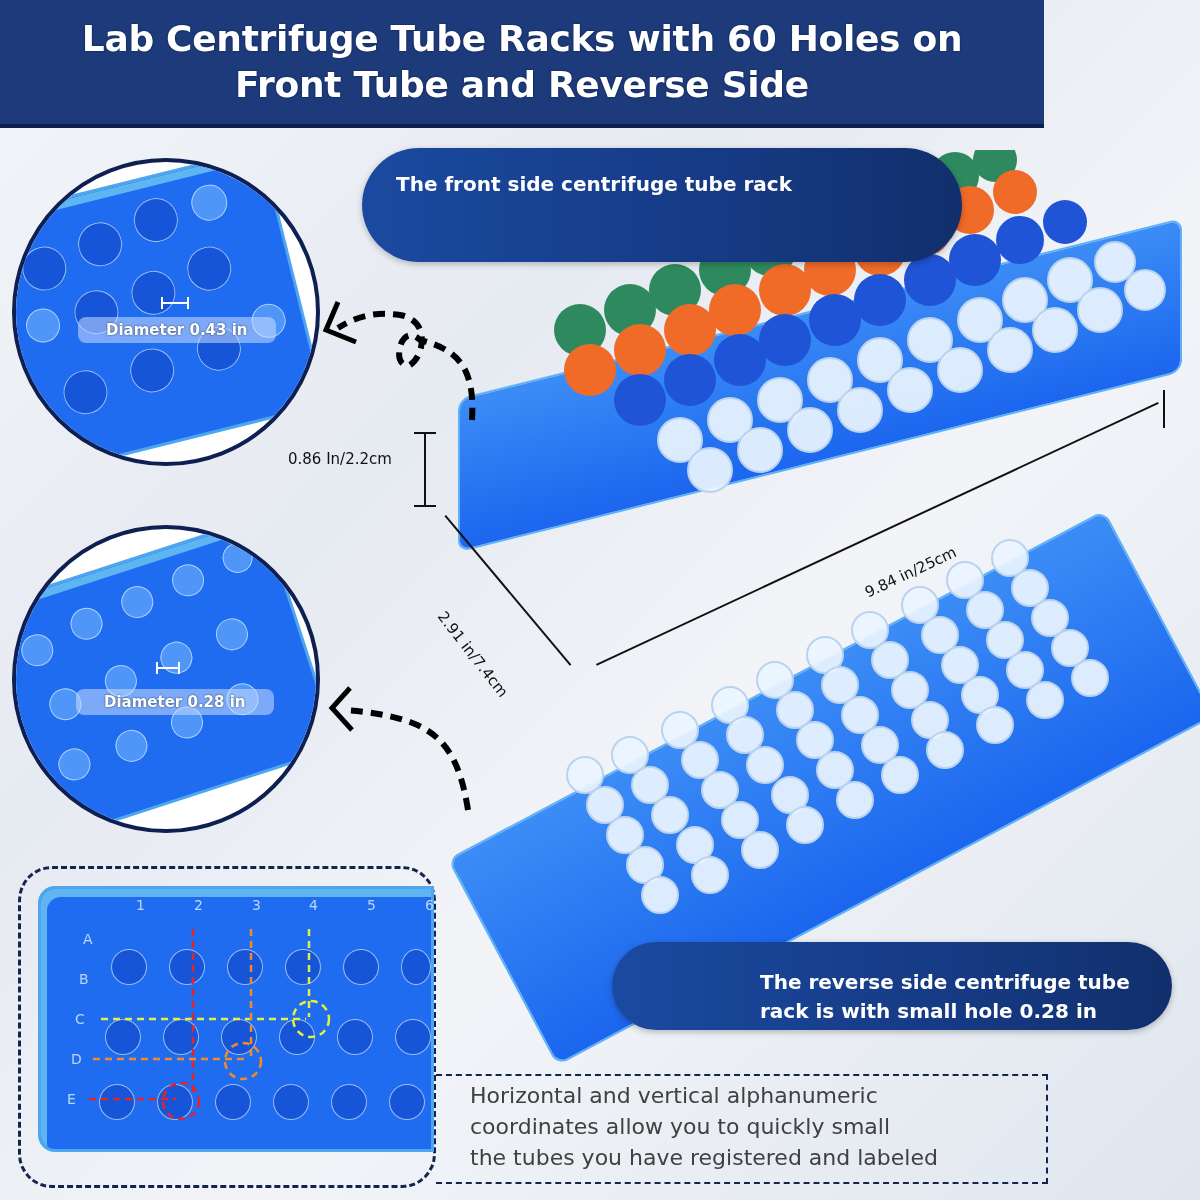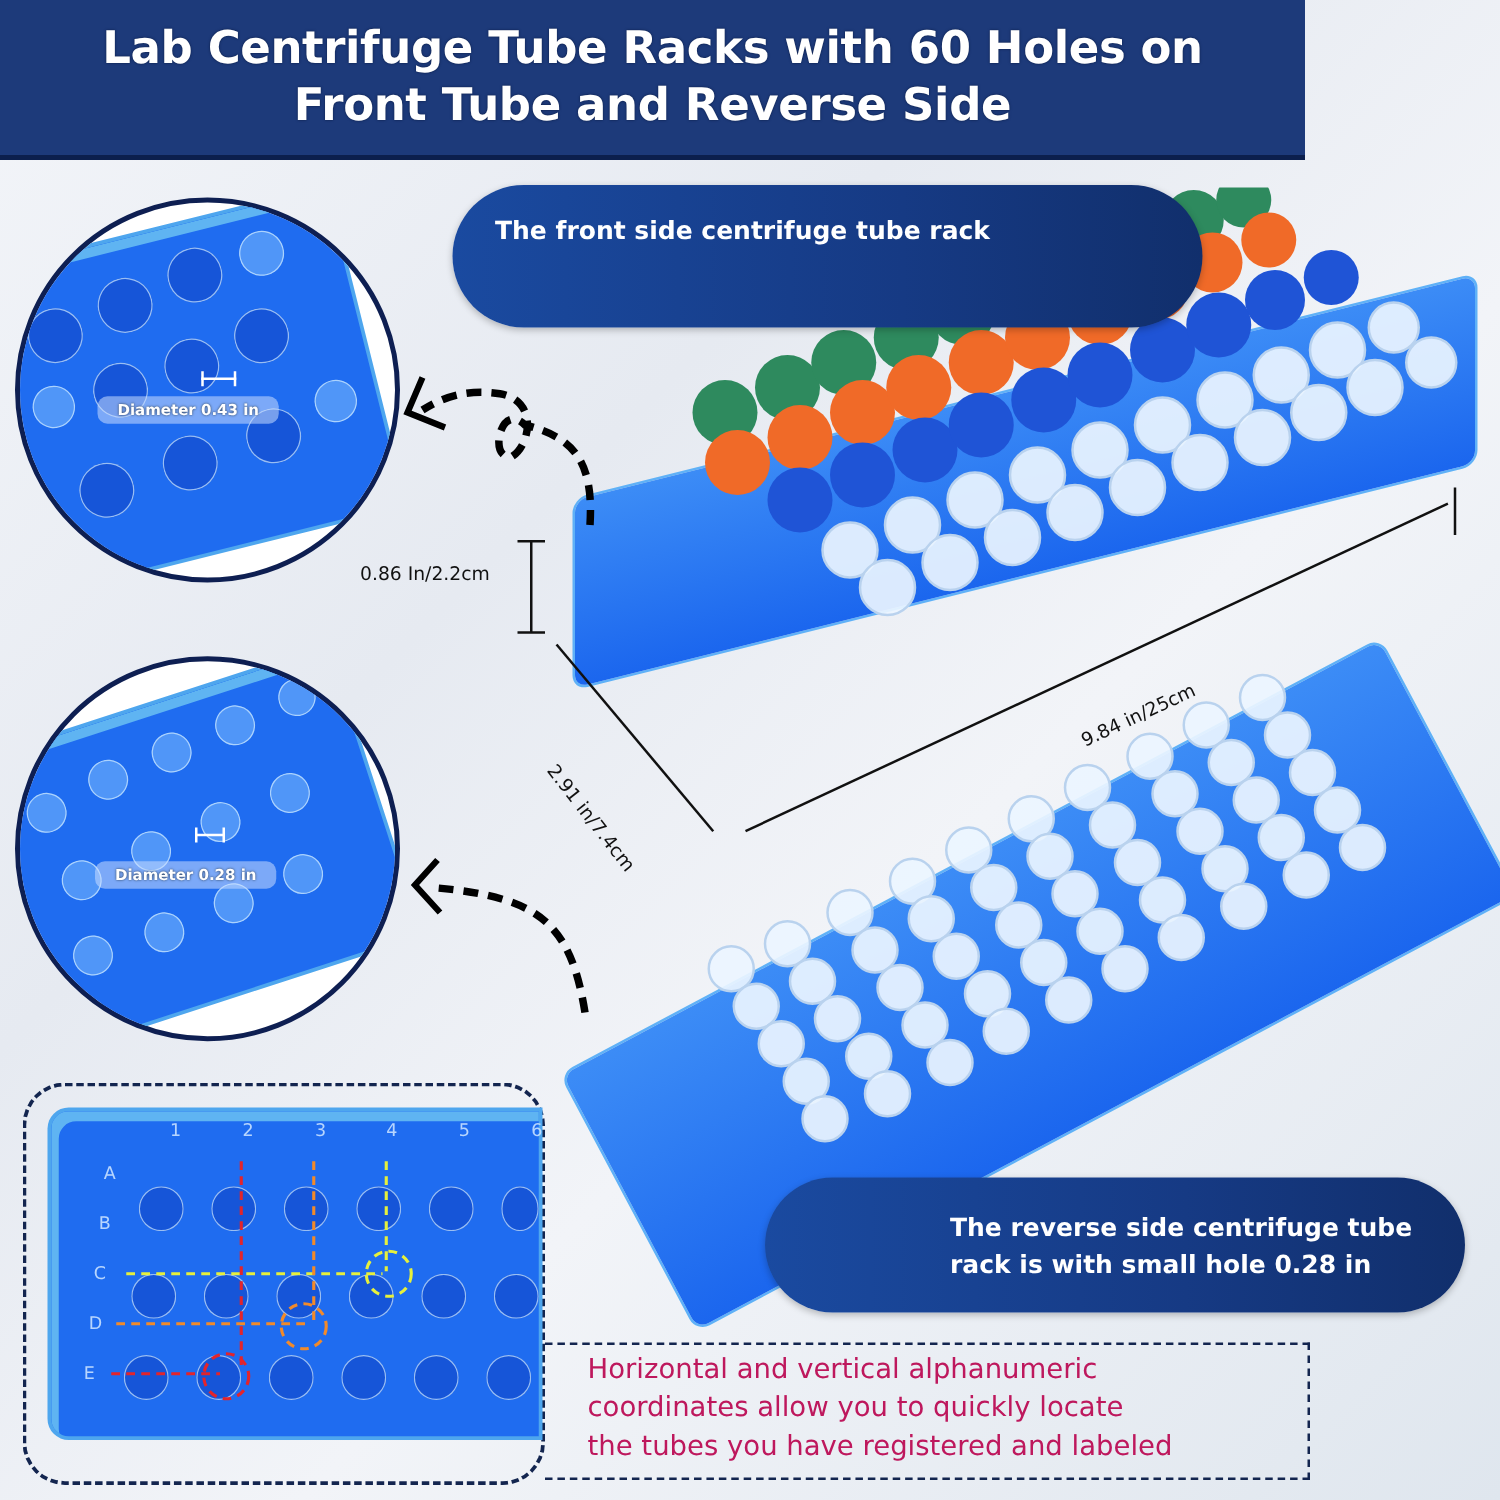--- a/index.html
+++ b/index.html
@@ -10,46 +10,46 @@
   
   #header{left:0;top:0;width:1044px;height:124px;background:#1d3a7a;border-bottom:4px solid #0c1f4d;
     display:flex;align-items:center;justify-content:center;text-align:center;}
   #header .t{color:#fff;font-weight:bold;font-size:36px;line-height:46px;letter-spacing:-0.3px;
     text-shadow:0 0 2px #0a1a40;}
   
   .pill{background:linear-gradient(90deg,#1a4aa0,#163a84 60%,#112f6c);color:#fff;font-weight:bold;
     font-size:20px;line-height:29px;box-shadow:0 2px 6px rgba(0,0,0,.25);}
   #pill-front{left:362px;top:148px;width:600px;height:114px;border-radius:57px 57px 57px 57px;
     padding:22px 0 0 34px;box-sizing:border-box;}
-  #pill-reverse{left:612px;top:942px;width:560px;height:108px;border-radius:54px;
+  #pill-reverse{left:612px;top:942px;width:560px;height:88px;border-radius:54px;
     padding:26px 0 0 148px;box-sizing:border-box;}
   
   .circle{border-radius:50%;border:4px solid #0e1f52;background:#fff;overflow:hidden;box-sizing:border-box;}
   #circle1{left:12px;top:158px;width:308px;height:308px;}
   #circle2{left:12px;top:525px;width:308px;height:308px;}
   .plate{position:absolute;background:#1f6cf0;border-radius:14px;
     box-shadow:6px 8px 0 #5fb4f2 inset, 0 0 0 3px #4ea6ee;}
   .hole{position:absolute;border-radius:50%;background:rgba(120,185,255,.55);
     box-shadow:inset 0 0 0 1px rgba(210,235,255,.7);}
   .hole.dark{background:rgba(20,80,210,.8);}
   .diam-label{position:absolute;background:rgba(200,220,255,.55);border-radius:8px;color:#fff;
-    font-size:12px;font-weight:bold;padding:4px 16px;text-shadow:0 0 2px #234;}
+    font-size:15px;font-weight:bold;padding:4px 28px;text-shadow:0 0 2px #234;}
   .tick{position:absolute;height:2px;background:#fff;}
   .tick::before,.tick::after{content:"";position:absolute;top:-5px;width:2px;height:12px;background:#fff;}
   .tick::before{left:0}.tick::after{right:0}
   
   .rack{position:absolute;background:linear-gradient(180deg,#3c8cf6,#1b66ee);border-radius:10px;
     box-shadow:0 0 0 2px #5fb1f7;}
   
   .dim{position:absolute;color:#111;font-size:15px;}
   .line{position:absolute;background:#111;}
   
   #coord-box{left:18px;top:866px;width:418px;height:322px;border:3px dashed #13254f;border-radius:34px;box-sizing:border-box;}
   #coord-text-box{left:436px;top:1074px;width:612px;height:110px;border:2px dashed #13254f;border-left:none;box-sizing:border-box;}
-  #coord-text{left:470px;top:1080px;color:#be185d;font-size:22px;line-height:31px;}
+  #coord-text{left:470px;top:1080px;color:#404040;font-size:22px;line-height:31px;}
   .rowlbl{position:absolute;color:rgba(200,225,255,.9);font-size:14px;}
 </style>
 </head>
 <body>
 
 <div id="header" class="abs">
   <div class="t">
     <div>Lab Centrifuge Tube Racks with 60 Holes on</div>
     <div>Front Tube and Reverse Side</div>
   </div>
@@ -289,15 +289,15 @@
       <circle cx="202" cy="172" r="18" stroke="#f28a2a"></circle>
       <path d="M48 210 H135 M152 40 V208" stroke="#e3242b"></path>
       <circle cx="140" cy="212" r="18" stroke="#e3242b"></circle>
     </g>
   </svg>
 </div>
 
 <div id="coord-text-box" class="abs"></div>
 <div id="coord-text" class="abs">
   <div>Horizontal and vertical alphanumeric</div>
-  <div>coordinates allow you to quickly locate</div>
+  <div>coordinates allow you to quickly small</div>
   <div>the tubes you have registered and labeled</div>
 </div>
 
 </body></html>

